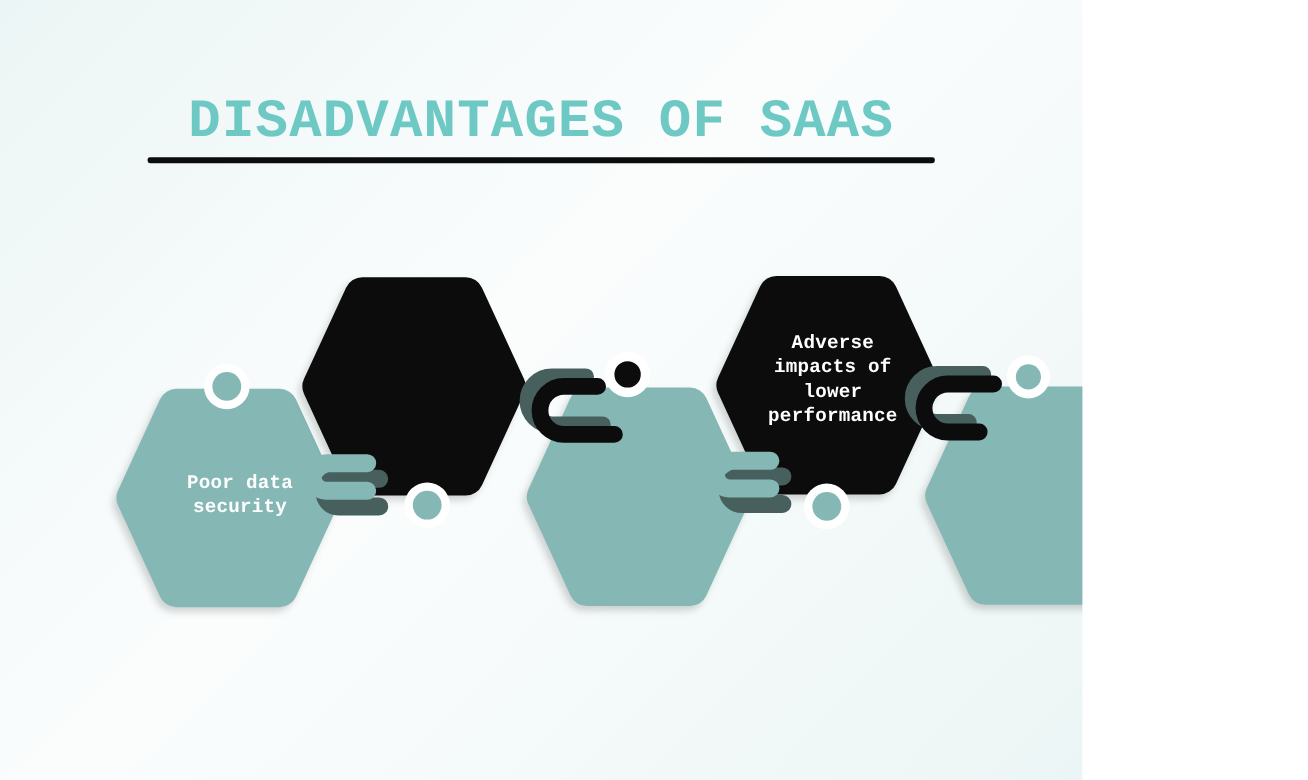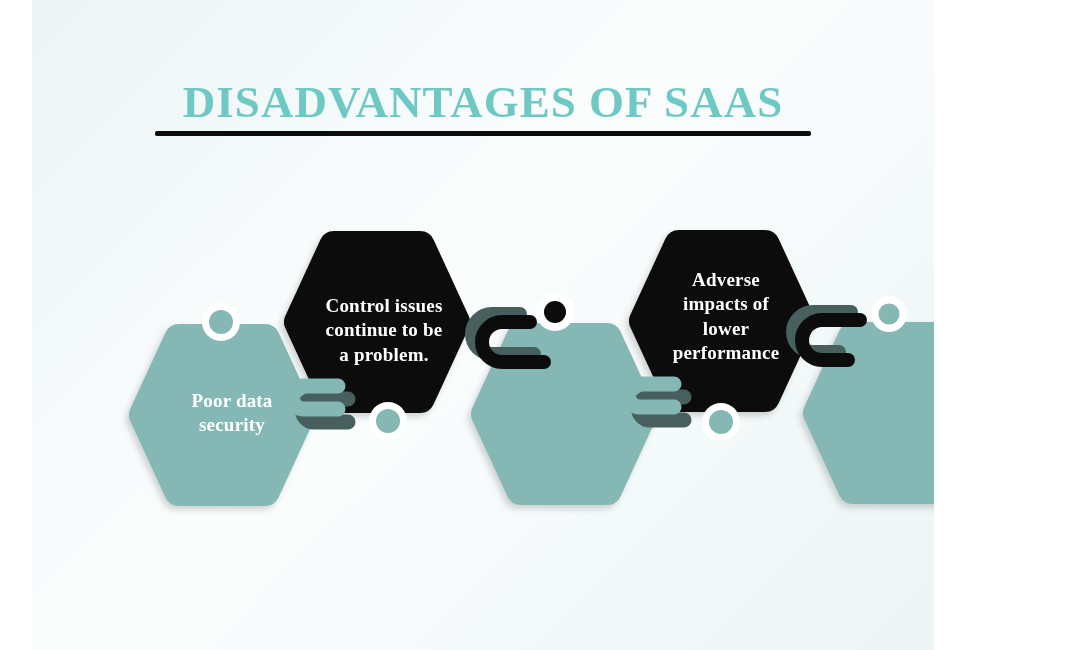--- a/index.html
+++ b/index.html
@@ -2,22 +2,21 @@
 <html style="--teal: #85b8b5; --shape-black: #0c0c0c; --slate: #47605e; --title-teal: #6ec9c5; --underline-black: #0c0c0c; --label-text: #ffffff; --node-ring: #ffffff; --bg-light: #ecf5f5; --bg-lighter: #fbfdfd;"><head>
 <meta charset="utf-8">
 <style>
   html, body { margin: 0; padding: 0; }
   .stage {
     position: relative;
     width: 902px;
     height: 650px;
     overflow: hidden;
     background: linear-gradient(135deg, var(--bg-light) 0%, var(--bg-lighter) 45%, var(--bg-light) 100%);
-    font-family: Liberation Serif, serif;
-    margin-left: 32px;
+    font-family: Liberation Mono, monospace;
   }
   .title {
     position: absolute;
     top: 76px;
     left: 0;
     width: 100%;
     margin: 0;
     text-align: center;
     font-size: 45px;
     font-weight: 800;
@@ -43,21 +42,21 @@
   .link-black { stroke: var(--shape-black); stroke-width: 14; }
   .link-slate { stroke: var(--slate); fill: none; stroke-linecap: round; }
   .link-wide  { stroke-width: 18; }
   .ring { fill: var(--node-ring); }
   .dot-teal  { fill: var(--teal); }
   .dot-black { fill: var(--shape-black); }
   .hex-label {
     position: absolute;
     transform: translate(-50%, -50%);
     color: var(--label-text);
-    font-size: 19px;
+    font-size: 16px;
     font-weight: 700;
     line-height: 1.28;
     letter-spacing: 0.2px;
     text-align: center;
     white-space: pre-line;
   }
 </style>
 </head>
 <body>
 
@@ -99,21 +98,18 @@
 
     <circle class="ring" cx="689" cy="422" r="19"></circle>
     <circle class="dot-teal" cx="689" cy="422" r="12"></circle>
 
     <circle class="ring" cx="857" cy="314" r="18"></circle>
     <circle class="dot-teal" cx="857" cy="314" r="10.5"></circle>
   </svg>
 
   <div class="hex-label" style="left:200px; top:413px;">Poor data
 security</div>
-  <div class="hex-label" style="left:352px; top:330px;">Control issues
-continue to be
-a problem.</div>
   <div class="hex-label" style="left:694px; top:317px;">Adverse
 impacts of
 lower
 performance</div>
 
 </div>
 
 </body></html>

